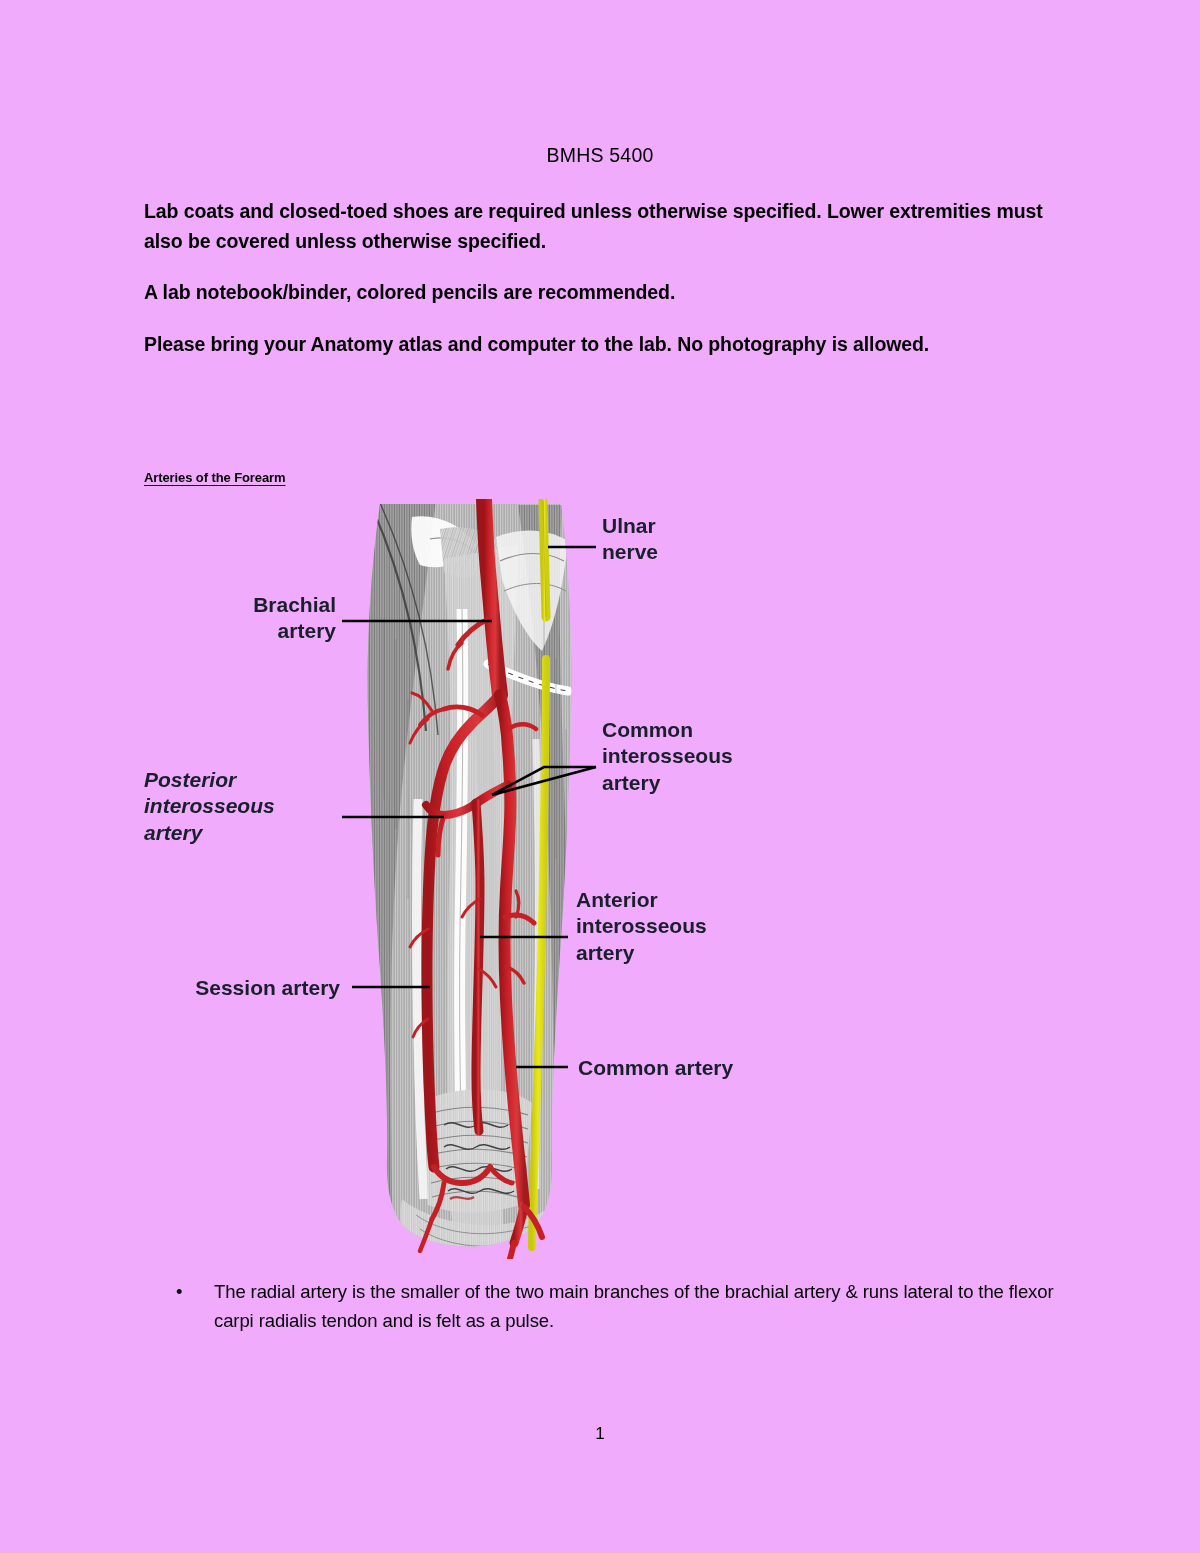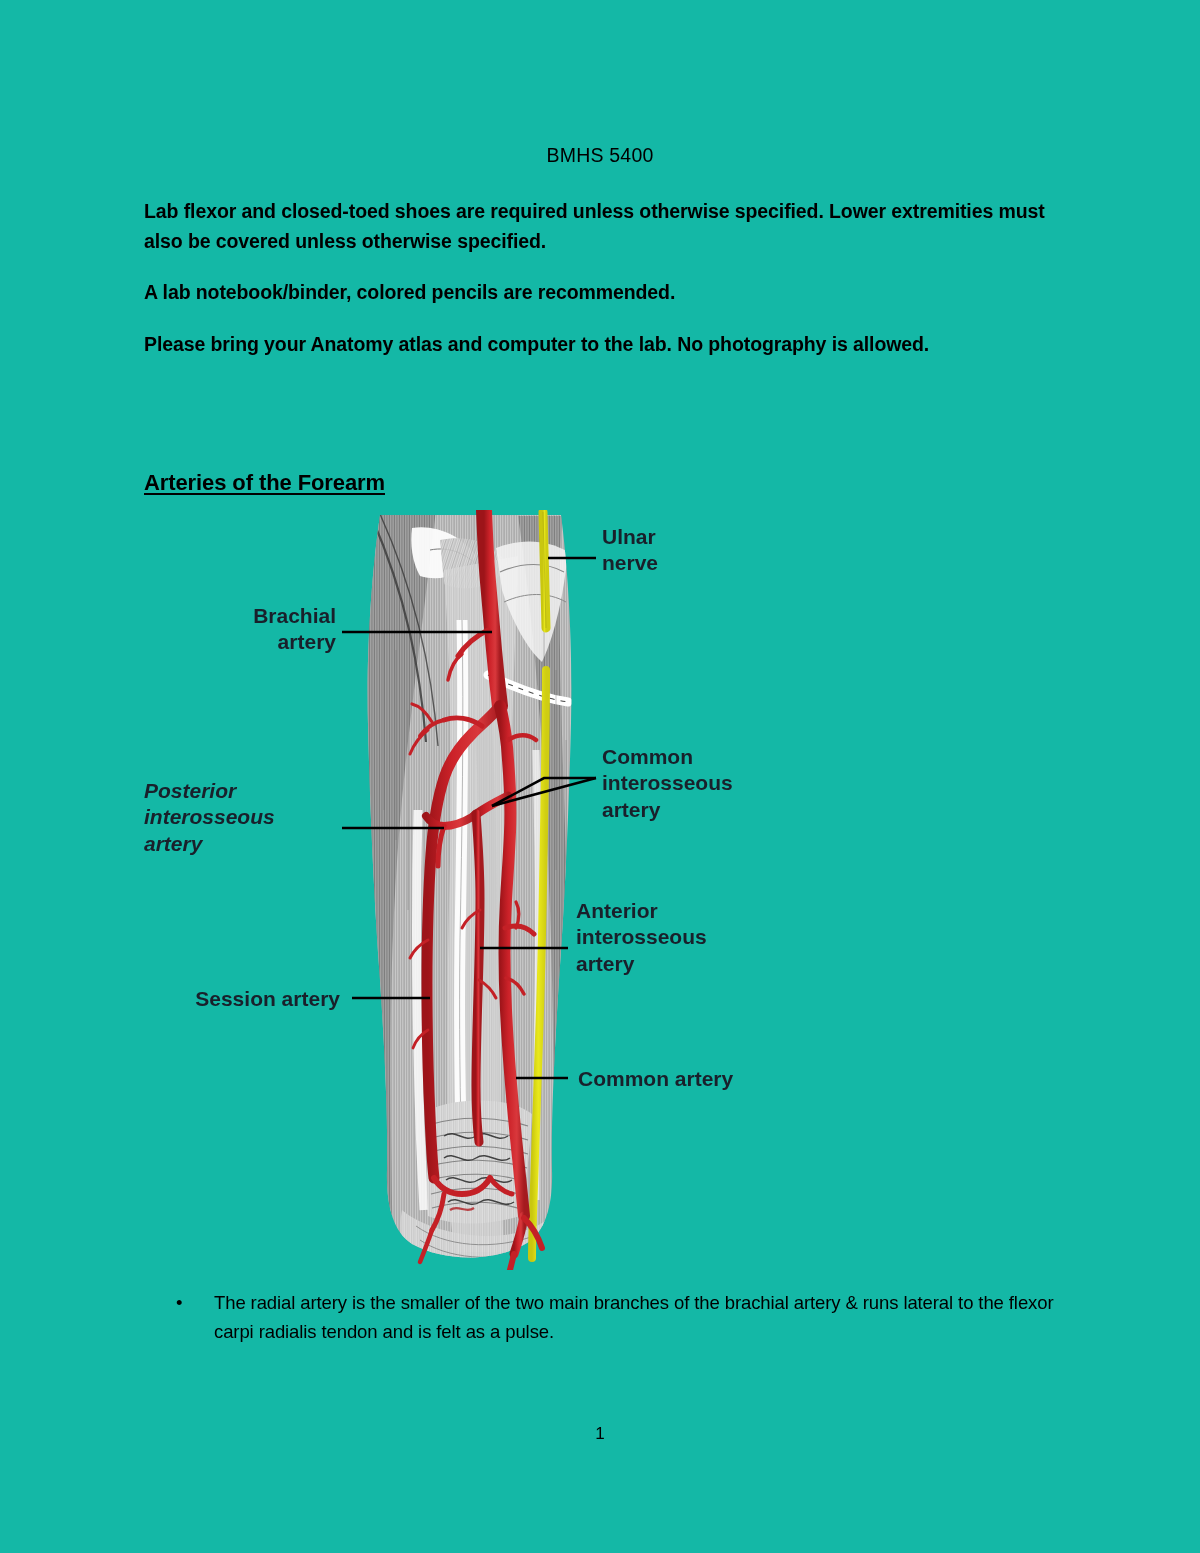--- a/index.html
+++ b/index.html
@@ -10,21 +10,21 @@
   }
   body {
     font-family: "Liberation Sans", sans-serif;
     color: #000000;
   }
   .page {
     position: relative;
     width: 1200px;
     height: 1553px;
     margin: 0 auto;
-    background: #14b8a6;
+    background: #f0abfc;
     overflow: hidden;
   }
   .content {
     position: absolute;
     left: 144px;
     top: 0;
     width: 912px;
   }
 
   
@@ -45,21 +45,21 @@
     line-height: 1.52;
     margin: 0;
     letter-spacing: -0.1px;
   }
   .para-1 { padding-top: 30px; }
   .para-2 { padding-top: 22px; }
   .para-3 { padding-top: 22px; }
 
   
   .section-heading {
-    font-size: 22px;
+    font-size: 13px;
     font-weight: 700;
     text-decoration: underline;
     text-underline-offset: 3px;
     margin: 0;
     padding-top: 110px;
     letter-spacing: -0.1px;
   }
 
   
   .figure {
@@ -122,21 +122,21 @@
   }
 </style>
 </head>
 <body>
 
 <div class="page">
   <div class="content">
 
     <h1 class="doc-title title-1">BMHS 5400</h1>
 
-    <p class="body-para para-1">Lab flexor and closed-toed shoes are required unless otherwise specified.  Lower extremities must also be covered unless otherwise specified.</p>
+    <p class="body-para para-1">Lab coats and closed-toed shoes are required unless otherwise specified.  Lower extremities must also be covered unless otherwise specified.</p>
     <p class="body-para para-2">A lab notebook/binder, colored pencils are recommended.</p>
     <p class="body-para para-3">Please bring your Anatomy atlas and computer to the lab.  No photography is allowed.</p>
 
     <h3 class="section-heading">Arteries of the Forearm</h3>
 
     <div class="figure">
 
       <svg class="figure-svg" viewBox="0 0 912 760" preserveAspectRatio="xMidYMid meet">
         <defs>
 
@@ -350,21 +350,21 @@
 
         <polyline points="348,296 400,268 452,268" stroke="#000000" stroke-width="2.6" fill="none"></polyline>
       </svg>
 
       <div class="fig-label right" style="left:458px; top:14px;">Ulnar
 nerve</div>
 
       <div class="fig-label left" style="left:0px; top:93px; width:192px;">Brachial
 artery</div>
 
-      <div class="fig-label right" style="left:458px; top:218px;margin-top:16px;">Common
+      <div class="fig-label right" style="left:458px; top:218px;">Common
 interosseous
 artery</div>
 
       <div class="fig-label left" style="left:0px; top:268px; width:192px; text-align:left;font-style:italic;">Posterior
 interosseous
 artery</div>
 
       <div class="fig-label right" style="left:432px; top:388px;">Anterior
 interosseous
 artery</div>

